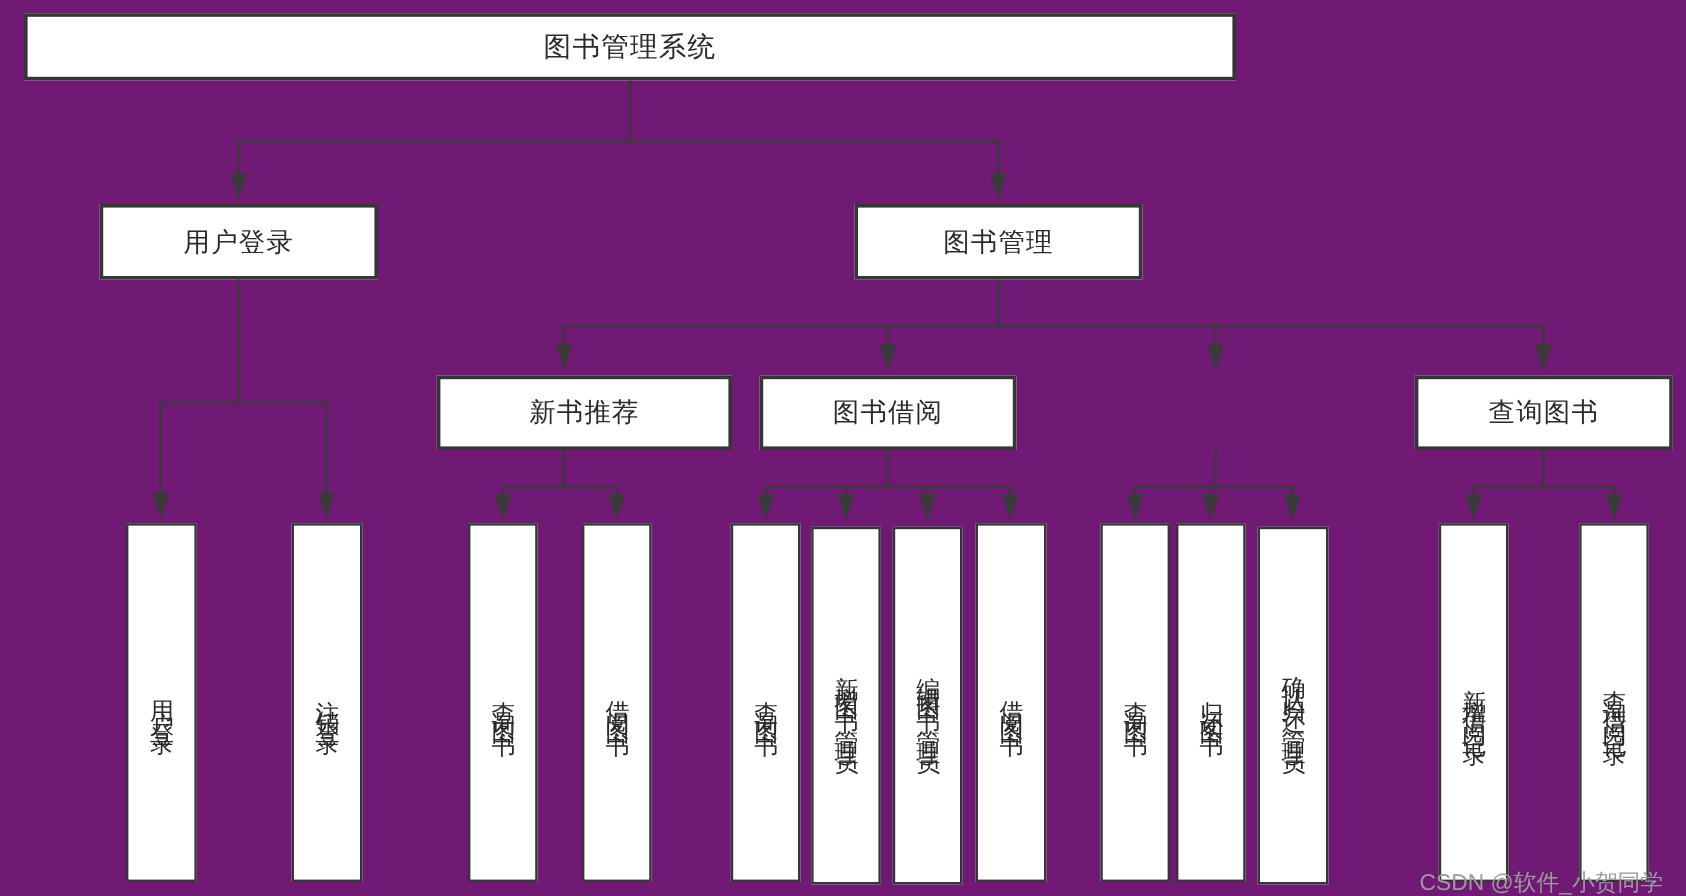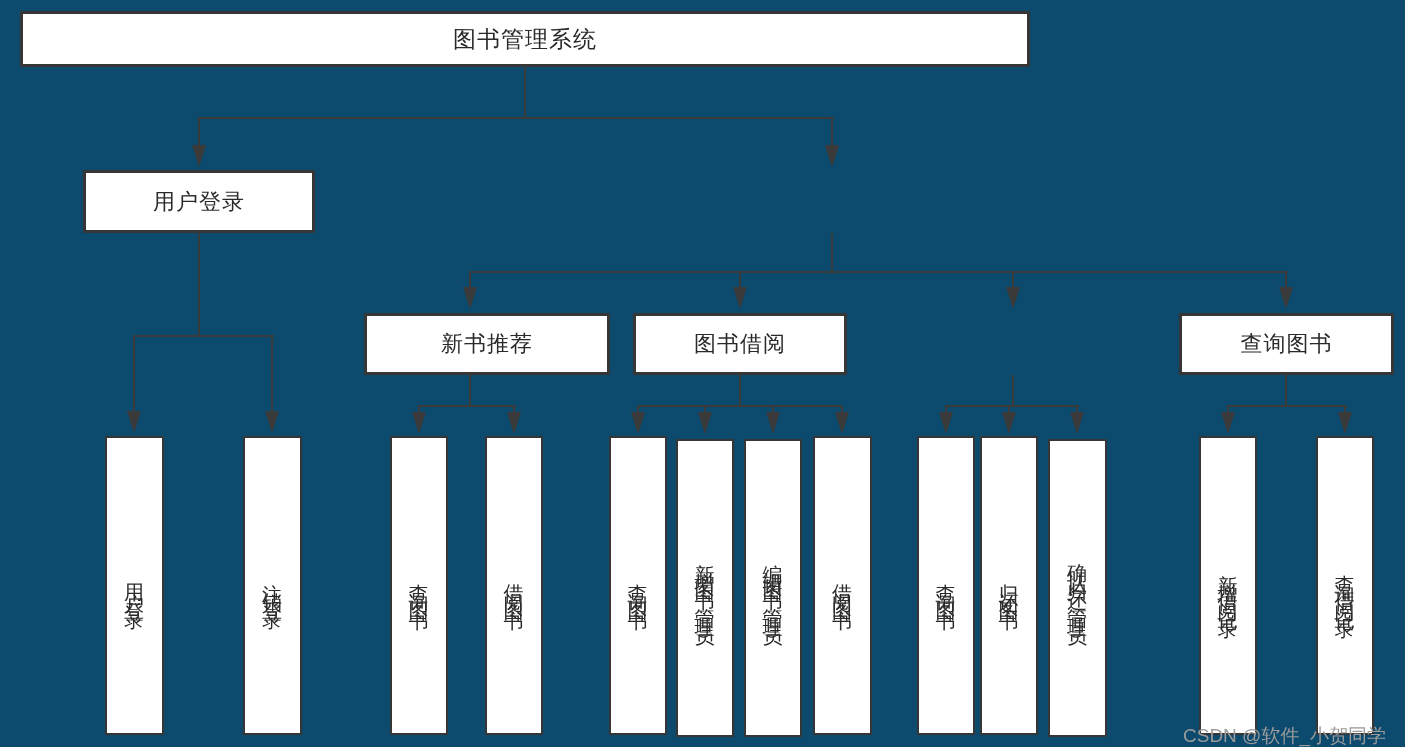--- a/index.html
+++ b/index.html
@@ -1,17 +1,17 @@
 <!DOCTYPE html>
 <html><head>
 <meta charset="utf-8">
 <style>
   html,body { margin:0; padding:0; background:#ffffff; }
   #stage {
-    position:relative; width:1405px; height:747px; background:#0c4a6e;
+    position:relative; width:1405px; height:747px; background:#701a75;
     font-family:"Liberation Sans", sans-serif; overflow:hidden;
   }
   .hbox {
     position:absolute; background:#ffffff; border:3px solid #363636;
     box-sizing:border-box; display:flex; align-items:center; justify-content:center;
     color:#2a2a2a; font-size:22px; letter-spacing:1px;
   }
   .vnode {
     position:absolute; background:#ffffff; border:2px solid #363636;
     box-sizing:border-box; display:flex; align-items:center; justify-content:center;
@@ -42,20 +42,23 @@
 
   <div class="vline" style="left:524px; top:67px; width:2px; height:51px;"></div>
   <div class="hline" style="left:198px; top:117px; width:636px; height:2px;"></div>
   <div class="vline" style="left:198px; top:117px; width:2px; height:30px;"></div>
   <div class="arrow" style="left:192px; top:145px;"></div>
   <div class="vline" style="left:831px; top:117px; width:2px; height:30px;"></div>
   <div class="arrow" style="left:825px; top:145px;"></div>
 
   <div class="hbox" style="left:83px; top:170px; width:232px; height:63px;">
     <span>用户登录</span>
+  </div>
+  <div class="hbox" style="left:712px; top:170px; width:240px; height:63px;">
+    <span>图书管理</span>
   </div>
 
   <div class="vline" style="left:198px; top:233px; width:2px; height:104px;"></div>
   <div class="hline" style="left:133px; top:335px; width:141px; height:2px;"></div>
   <div class="vline" style="left:133px; top:335px; width:2px; height:78px;"></div>
   <div class="arrow" style="left:127px; top:411px;"></div>
   <div class="vline" style="left:271px; top:335px; width:2px; height:78px;"></div>
   <div class="arrow" style="left:265px; top:411px;"></div>
 
   <div class="vline" style="left:831px; top:233px; width:2px; height:41px;"></div>

